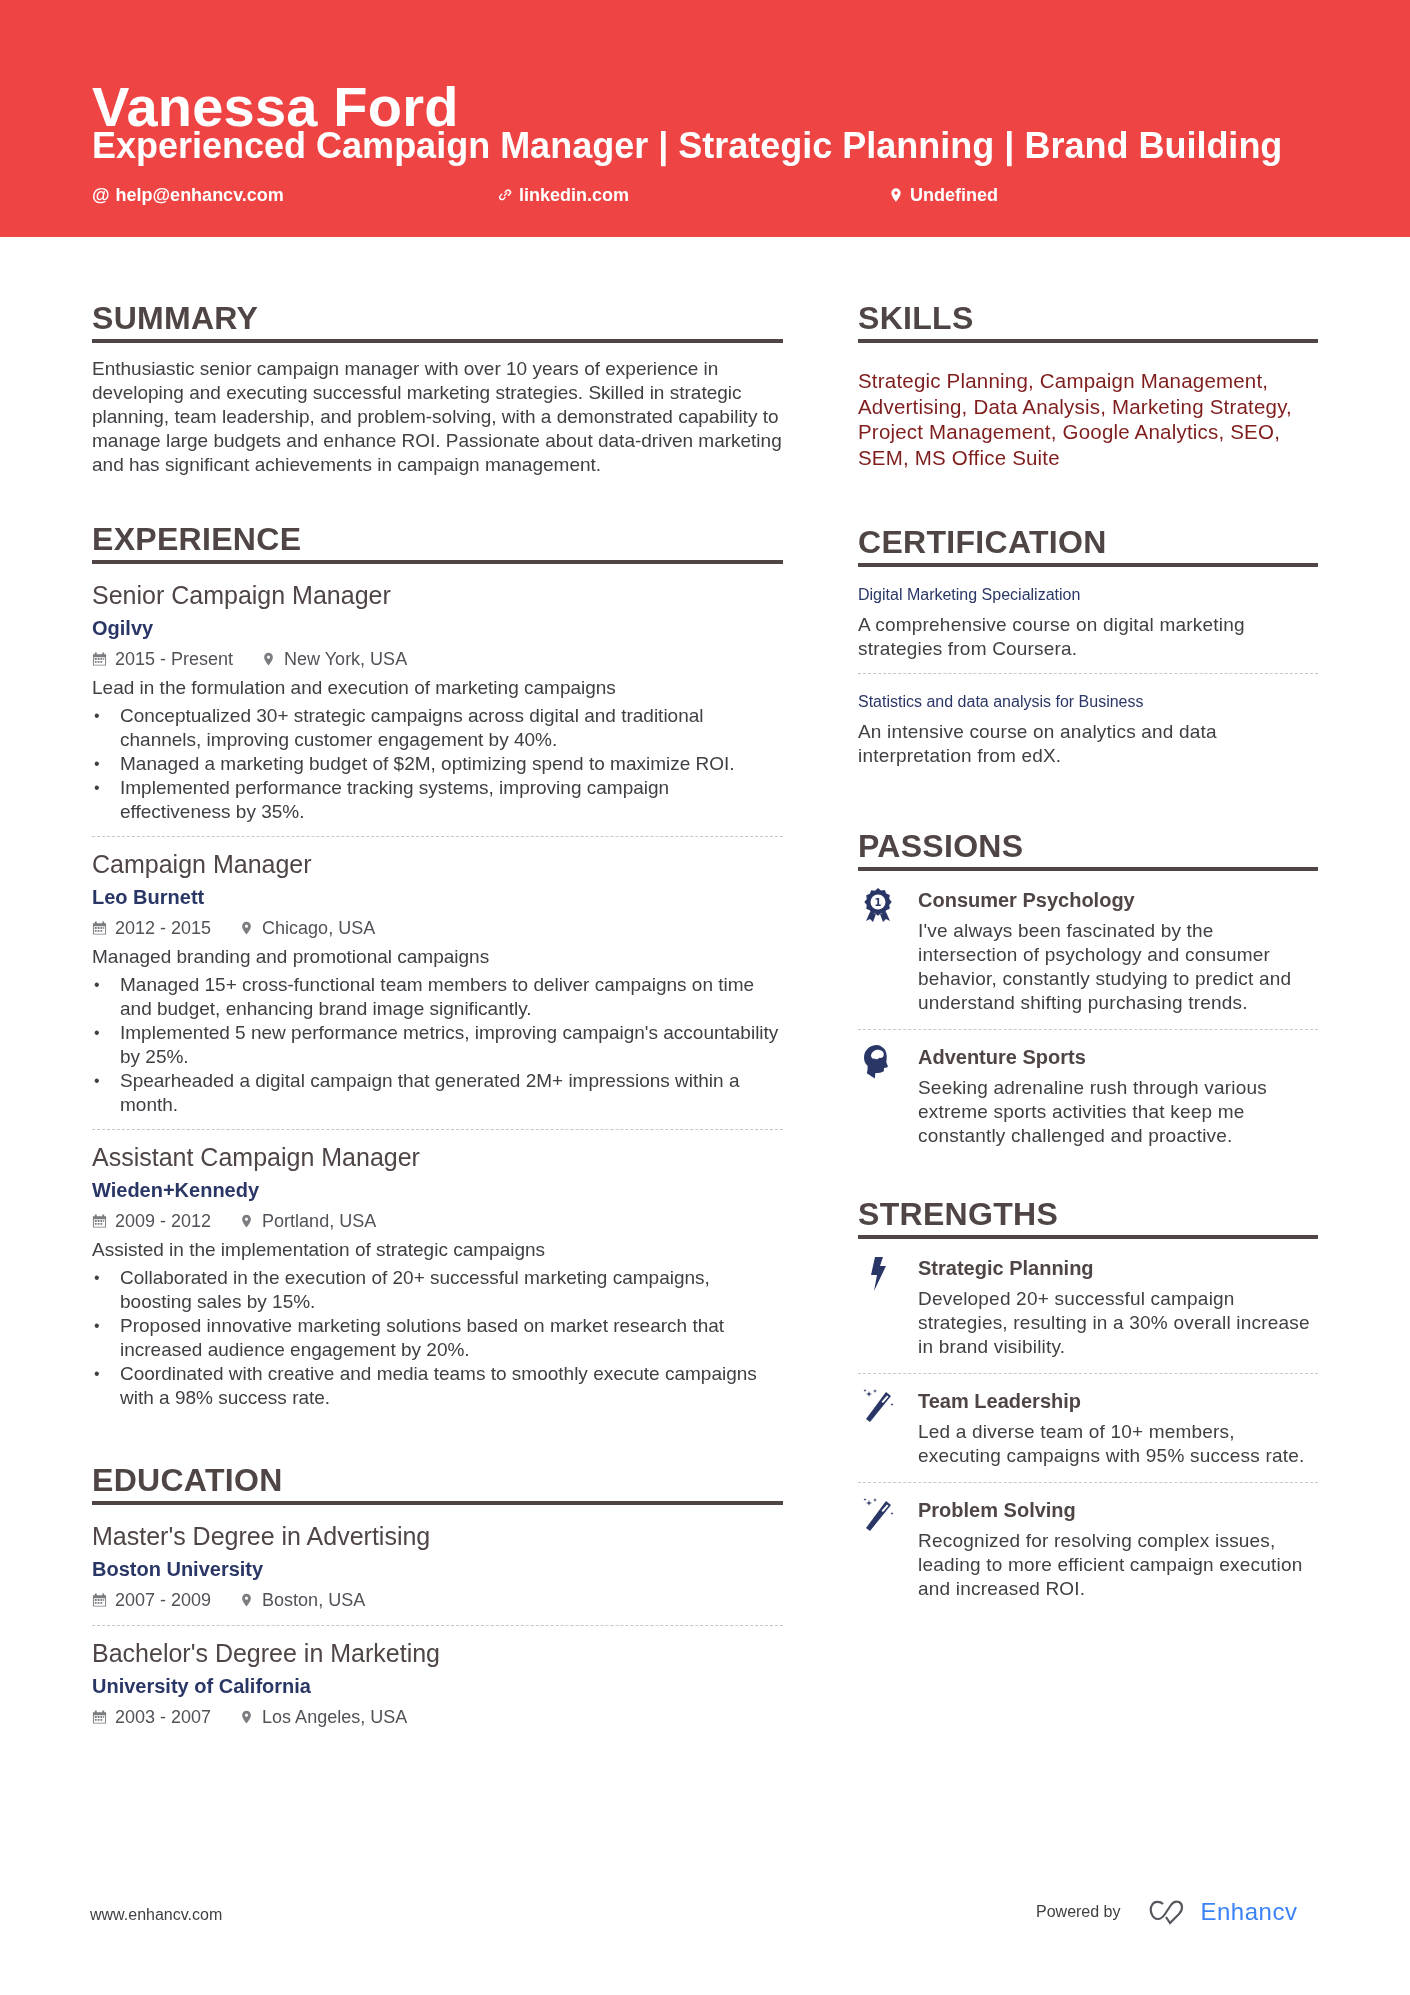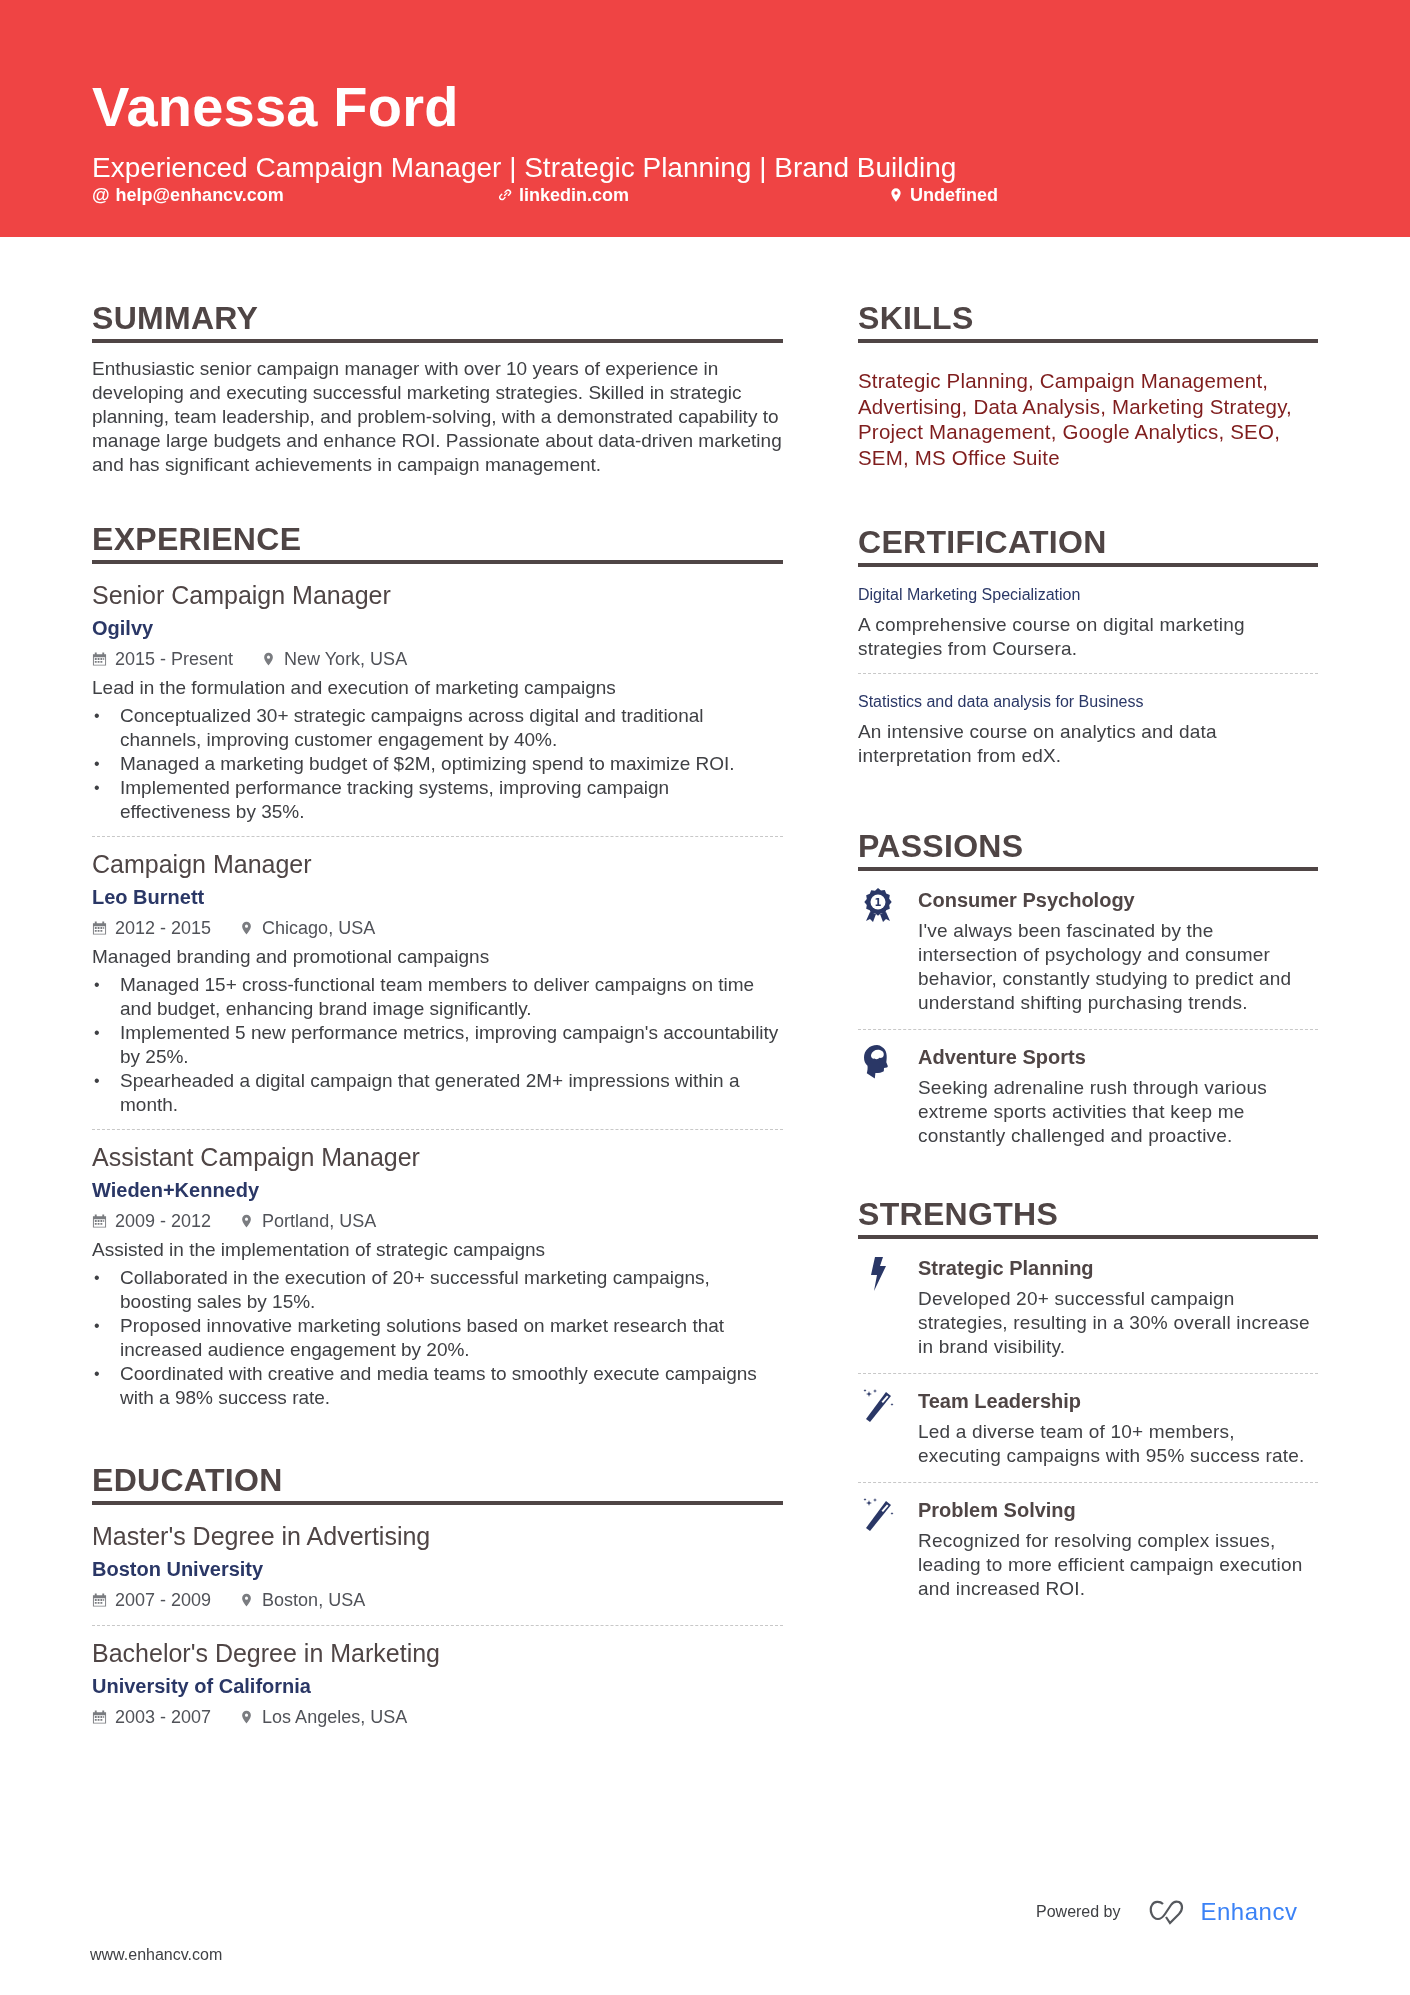--- a/index.html
+++ b/index.html
@@ -1,21 +1,21 @@
 <!DOCTYPE html>
 <html><head>
 <meta charset="utf-8">
 <style>
   * { box-sizing: border-box; margin: 0; padding: 0; }
   html, body { width: 1410px; height: 1995px; background: #ffffff; }
   body { position: relative; font-family: "Liberation Sans", "DejaVu Sans", sans-serif; color: #3f4044; overflow: hidden; }
 
   .header { position: absolute; left: 0; top: 0; width: 1410px; height: 237px; background: #ef4444; color: #ffffff; }
   .name { position: absolute; left: 92px; top: 74px; font-size: 56px; font-weight: bold; letter-spacing: 0.2px; line-height: 66px; }
-  .subtitle { position: absolute; left: 92px; top: 150px; font-size: 28px; font-weight: normal; line-height: 36px; }
+  .subtitle { position: absolute; left: 92px; top: 128px; font-size: 36px; font-weight: bold; line-height: 36px; }
   .contacts { position: absolute; left: 92px; top: 183px; height: 24px; width: 1200px; font-size: 18px; font-weight: bold; }
   .contact { position: absolute; top: 0; display: flex; align-items: center; gap: 6px; line-height: 24px; }
   .contact svg { width: 16px; height: 16px; fill: #fff; }
 
   .col-left { position: absolute; left: 92px; top: 300px; width: 691px; }
   .col-right { position: absolute; left: 858px; top: 300px; width: 460px; }
 
   .sec-title { font-size: 32px; font-weight: bold; color: #4f4545; letter-spacing: 0.3px; line-height: 36px; padding-bottom: 3px; border-bottom: 4px solid #4f4545; margin-bottom: 14px; }
   .body-text { font-size: 19px; line-height: 24px; color: #3f4044; }
 
@@ -38,21 +38,21 @@
   .cert-title { font-size: 16px; font-weight: normal; color: #2a3766; line-height: 28px; }
   .cert-desc { font-size: 19px; line-height: 24px; color: #3f4044; margin-top: 4px; letter-spacing: 0.2px; }
 
   .icon-item { position: relative; padding-left: 60px; padding-bottom: 14px; margin-bottom: 12px; border-bottom: 1px dashed #c8c8c8; }
   .icon-item.last { border-bottom: none; }
   .icon-item .ic { position: absolute; left: 4px; top: 2px; width: 32px; height: 36px; }
   .icon-item .ic svg { width: 32px; height: 36px; fill: #2a3766; }
   .item-title { font-size: 20px; font-weight: bold; color: #4f4545; line-height: 30px; }
   .item-desc { font-size: 19px; line-height: 24px; color: #3f4044; margin-top: 4px; letter-spacing: 0.2px; }
 
-  .footer-left { position: absolute; left: 90px; top: 1906px; font-size: 16px; color: #3f4044; margin-top: 40px; }
+  .footer-left { position: absolute; left: 90px; top: 1906px; font-size: 16px; color: #3f4044; }
   .footer-right { position: absolute; left: 1036px; top: 1898px; display: flex; align-items: center; gap: 26px; }
   .powered { font-size: 16px; color: #3f4044; }
   .brand { display: flex; align-items: center; gap: 8px; font-size: 24px; color: #3b82f6; letter-spacing: 0.5px; }
   .brand svg { width: 46px; height: 26px; }
 </style>
 </head>
 <body>
 
 <div class="header">
   <div class="name">Vanessa Ford</div>

